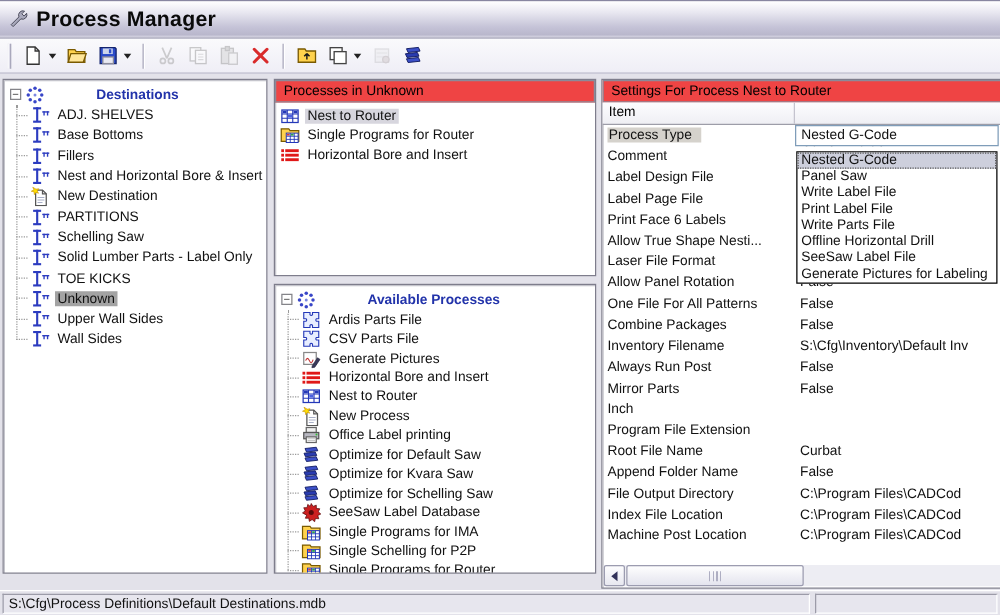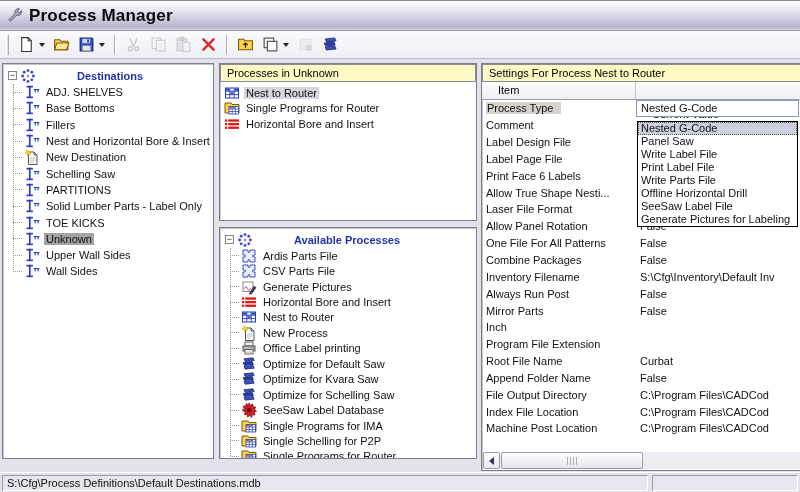--- a/index.html
+++ b/index.html
@@ -31,21 +31,21 @@
 
   
   .content { position:absolute; top:58px; left:0; right:0; bottom:20px; background:#E3E2EA; }
   .panel { position:absolute; background:#fff; border:1px solid #7E7D8C;
     box-shadow:inset 1px 1px 0 rgba(90,90,110,.35); overflow:hidden; }
   .panel.left   { left:2px;   top:4px;   width:212px; height:396px; }
   .panel.midtop { left:219px; top:4px;   width:258px; height:158px; }
   .panel.midbot { left:219px; top:168px; width:258px; height:232px; }
   .panel.right  { left:481px; top:4px;   width:321px; height:408px; }
 
-  .panel-header { height:18px; line-height:17px; background:#fef9c3; border:1px solid #898896;
+  .panel-header { height:18px; line-height:17px; background:#ef4444; border:1px solid #898896;
     border-top:none; border-left:none; border-right:none; padding-left:6px; color:#000;
     border:1px solid #8B8A99; margin:0; }
   .panel.midtop .panel-header, .panel.right .panel-header { margin:0; }
 
   
   .tree { padding:3px 0 0 3px; }
   .tree-root { display:flex; align-items:center; height:17px; }
   .expander { width:9px; height:9px; border:1px solid #848489; background:#fff; color:#333;
     font-size:9px; line-height:7px; text-align:center; margin:0 3px 0 2px; flex:0 0 auto; }
   .root-icon { width:16px; height:16px; margin-right:4px; flex:0 0 auto; }
@@ -63,21 +63,21 @@
 
   
   .plist { padding:3px 2px; }
   .plist-item { display:flex; align-items:center; height:15.5px; }
   .plist-item .ticon16 { margin:0 4px 0 2px; }
   .plist-item.selected .tlabel { background:#D7D6DE; }
 
   
   .col-headers { display:flex; height:18px; background:linear-gradient(180deg,#FDFDFE,#EFEFF4);
     border-bottom:1px solid #9D9DA8; }
-  .col-h { line-height:17px; padding-left:16px; color:#000; }
+  .col-h { line-height:17px; padding-left:5px; color:#000; }
   .col-h.item-h { width:154px; border-right:1px solid #C4C3CE; }
   .col-h.val-h { flex:1;margin-top:24px; }
   .rows { position:relative; }
   .s-row { display:flex; height:16.85px; align-items:center; }
   .s-item { width:154px; padding-left:4px; white-space:nowrap; overflow:hidden; }
   .s-val { flex:1; padding-left:4px; white-space:nowrap; overflow:hidden; }
   .s-row.selected .s-item-text { background:#D5D2CC; padding:1px 8px 1px 1px; }
   .s-row.combo .s-val { background:#fff; border:1px solid #7F9DB9; height:16.85px; line-height:15px; margin-right:2px; }
 
   
@@ -306,36 +306,36 @@
                 <svg viewBox="0 0 16 16" fill="#2C3CC0">
                   <rect x="2.5" y="1.8" width="6.4" height="1.7"></rect>
                   <rect x="4.9" y="1.8" width="1.7" height="11.4"></rect>
                   <rect x="2.5" y="12.5" width="6.4" height="1.7"></rect>
                   <rect x="9.8" y="5" width="3" height="1.1"></rect>
                   <rect x="10.7" y="5" width="1.1" height="3.4"></rect>
                   <rect x="12.8" y="5" width="2.6" height="1.1"></rect>
                   <rect x="13.5" y="5" width="1.1" height="3.4"></rect>
                 </svg>
               </span>
+            <span class="tlabel">PARTITIONS</span>
+          </div>
+            <div class="tree-item">
+            <span class="connector"></span>
+            <span class="ticon16">
+                <svg viewBox="0 0 16 16" fill="#2C3CC0">
+                  <rect x="2.5" y="1.8" width="6.4" height="1.7"></rect>
+                  <rect x="4.9" y="1.8" width="1.7" height="11.4"></rect>
+                  <rect x="2.5" y="12.5" width="6.4" height="1.7"></rect>
+                  <rect x="9.8" y="5" width="3" height="1.1"></rect>
+                  <rect x="10.7" y="5" width="1.1" height="3.4"></rect>
+                  <rect x="12.8" y="5" width="2.6" height="1.1"></rect>
+                  <rect x="13.5" y="5" width="1.1" height="3.4"></rect>
+                </svg>
+              </span>
             <span class="tlabel">Schelling Saw</span>
-          </div>
-            <div class="tree-item">
-            <span class="connector"></span>
-            <span class="ticon16">
-                <svg viewBox="0 0 16 16" fill="#2C3CC0">
-                  <rect x="2.5" y="1.8" width="6.4" height="1.7"></rect>
-                  <rect x="4.9" y="1.8" width="1.7" height="11.4"></rect>
-                  <rect x="2.5" y="12.5" width="6.4" height="1.7"></rect>
-                  <rect x="9.8" y="5" width="3" height="1.1"></rect>
-                  <rect x="10.7" y="5" width="1.1" height="3.4"></rect>
-                  <rect x="12.8" y="5" width="2.6" height="1.1"></rect>
-                  <rect x="13.5" y="5" width="1.1" height="3.4"></rect>
-                </svg>
-              </span>
-            <span class="tlabel">PARTITIONS</span>
           </div>
             <div class="tree-item">
             <span class="connector"></span>
             <span class="ticon16">
                 <svg viewBox="0 0 16 16" fill="#2C3CC0">
                   <rect x="2.5" y="1.8" width="6.4" height="1.7"></rect>
                   <rect x="4.9" y="1.8" width="1.7" height="11.4"></rect>
                   <rect x="2.5" y="12.5" width="6.4" height="1.7"></rect>
                   <rect x="9.8" y="5" width="3" height="1.1"></rect>
                   <rect x="10.7" y="5" width="1.1" height="3.4"></rect>

